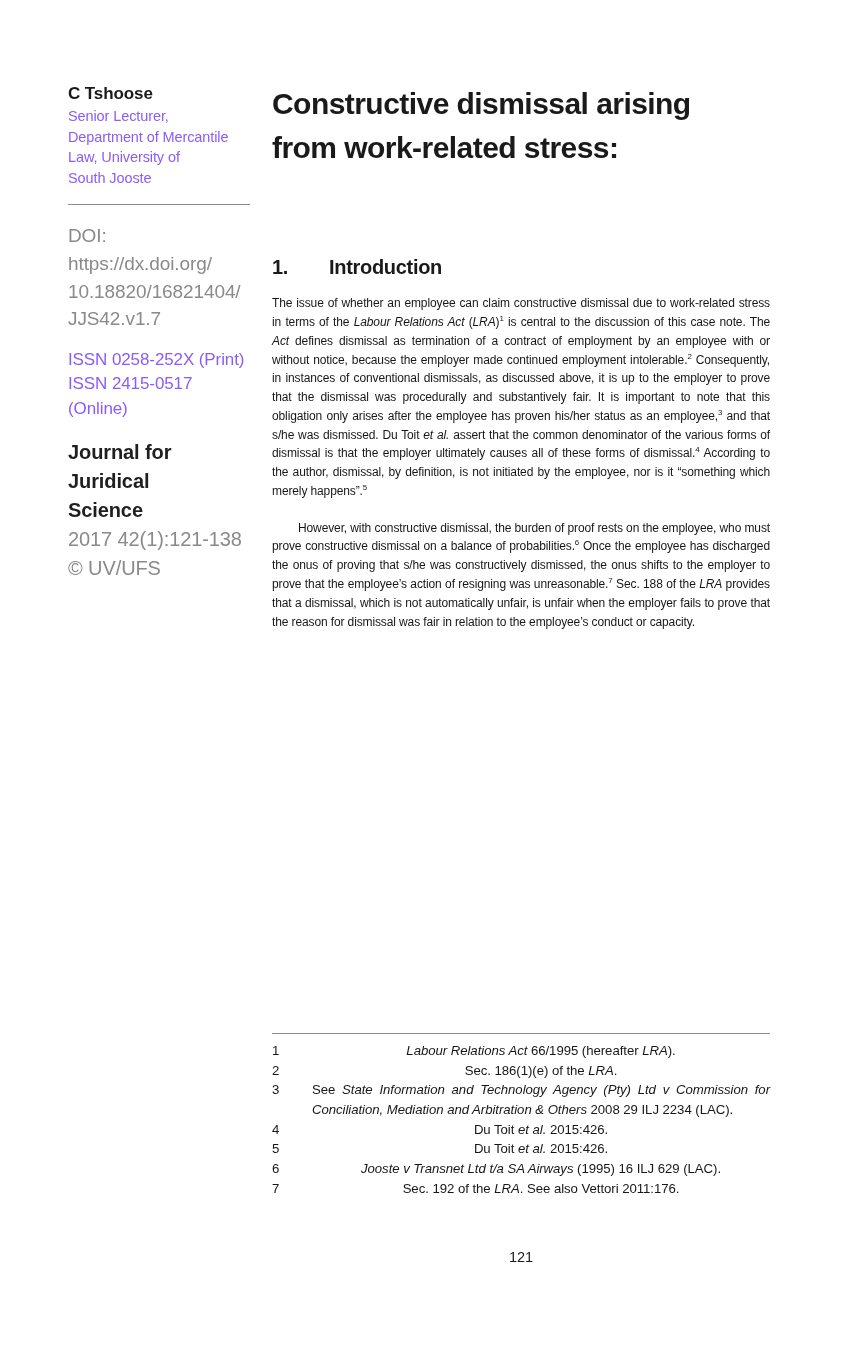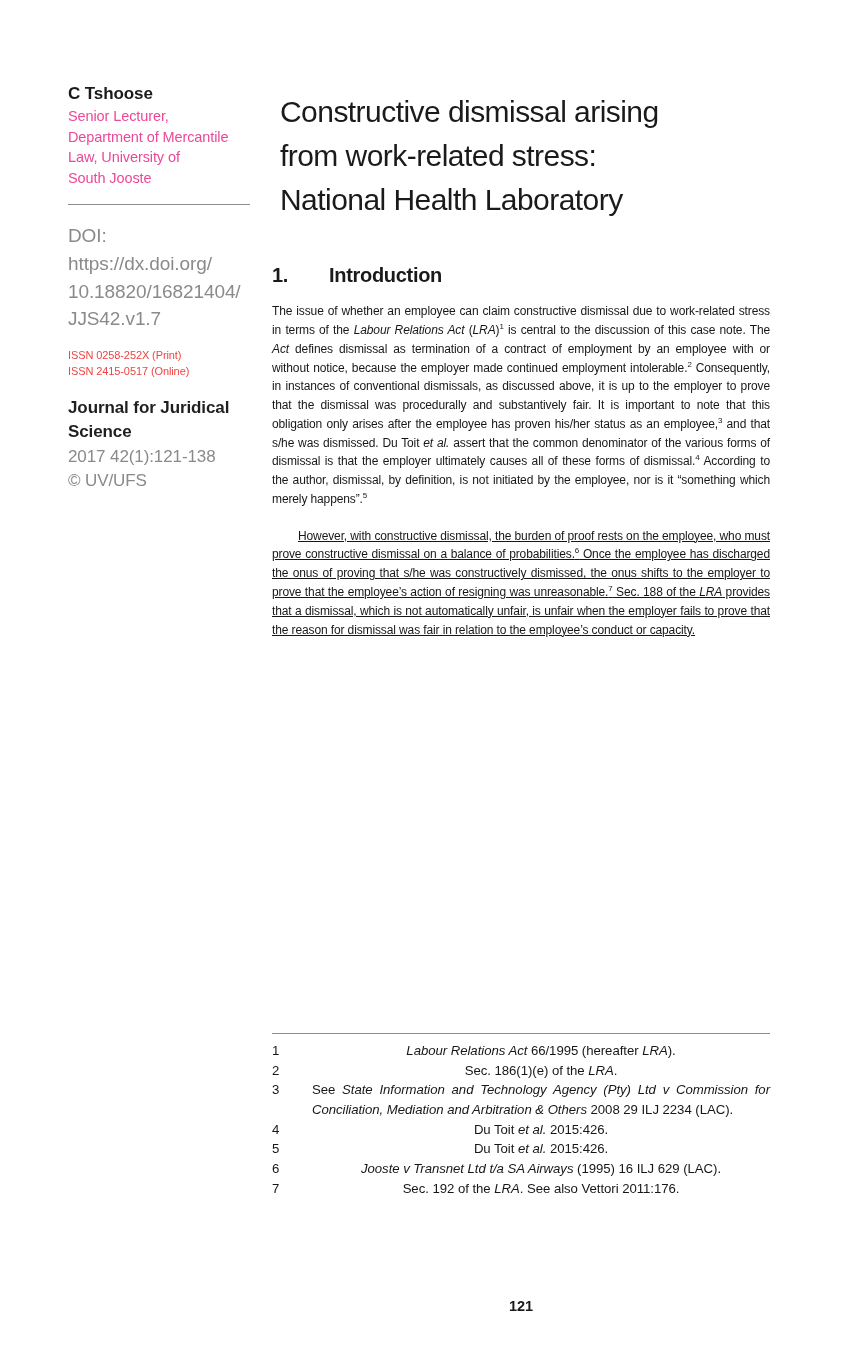--- a/index.html
+++ b/index.html
@@ -30,72 +30,72 @@
   .author-name {
     font-size: 17px;
     font-weight: bold;
     color: #1a1a1a;
     line-height: 1.42;
     letter-spacing: -0.1px;
   }
   .author-affil {
     font-size: 14.5px;
     font-weight: normal;
-    color: #ec4899;
+    color: #8b5cf6;
     line-height: 1.42;
     letter-spacing: -0.1px;
   }
   .side-rule {
     margin-top: 16px;
     margin-bottom: 17px;
     height: 0;
     border-top: 1.6px solid #8d8d8d;
     width: 182px;
   }
   .doi-block {
     font-size: 19px;
     color: #8a8a8a;
     line-height: 1.45;
     letter-spacing: -0.1px;
   }
   .issn-block {
     margin-top: 15px;
-    font-size: 11px;
-    color: #ef4444;
+    font-size: 17px;
+    color: #8b5cf6;
     line-height: 1.45;
     letter-spacing: -0.1px;
   }
   .journal-block {
     margin-top: 16px;
-    font-size: 17px;
+    font-size: 20px;
     line-height: 1.45;
     letter-spacing: -0.1px;
   }
   .journal-title {
     color: #1f1f1f;
     font-weight: 600;
   }
   .journal-meta {
     color: #8a8a8a;
   }
 
   
   .main {
     position: absolute;
     left: 272px;
     top: 82px;
     width: 498px;
   }
   .doc-title {
     font-size: 30px;
-    font-weight: normal;
+    font-weight: bold;
     color: #1a1a1a;
     line-height: 1.47;
     letter-spacing: -0.55px;
-    margin: 8px;
+    margin: 0;
   }
   .section-head {
     margin-top: 42px;
     font-size: 20px;
     font-weight: bold;
     color: #1a1a1a;
     letter-spacing: -0.3px;
     display: flex;
   }
   .section-num {
@@ -108,21 +108,20 @@
     font-size: 12px;
     color: #171717;
     line-height: 1.565;
     text-align: justify;
     text-justify: inter-word;
     letter-spacing: -0.12px;
   }
   .body-para.indent {
     margin-top: 18px;
     text-indent: 26px;
-    text-decoration: underline;
   }
   .body-para i, .fn-text i {
     font-style: italic;
   }
   sup {
     font-size: 0.66em;
     vertical-align: super;
     line-height: 0;
   }
 
@@ -156,25 +155,25 @@
     text-justify: inter-word;
   }
   .fn-text.nojust {
     text-align: center;
   }
 
   
   .page-number {
     position: absolute;
     left: 272px;
-    top: 1298px;
+    top: 1249px;
     width: 498px;
     text-align: center;
     font-size: 14.5px;
-    font-weight: bold;
+    font-weight: normal;
     color: #1a1a1a;
   }
 </style>
 </head>
 <body>
 
 <div class="page">
 
   <div class="sidebar">
 
@@ -207,21 +206,21 @@
       <div class="journal-meta">© UV/UFS</div>
     </div>
 
   </div>
 
   <div class="main">
 
     <h1 class="doc-title">
       <span>Constructive dismissal arising</span><br>
       <span>from work-related stress:</span><br>
-      <span>National Health Laboratory</span><br>
+      <br>
     </h1>
 
     <div class="section-head">
       <span class="section-num">1.</span>
       <span>Introduction</span>
     </div>
 
     <p class="body-para" id="para1">The issue of whether an employee can claim constructive dismissal due to work-related stress in terms of the <i>Labour Relations Act</i> (<i>LRA</i>)<sup>1</sup> is central to the discussion of this case note. The <i>Act</i> defines dismissal as termination of a contract of employment by an employee with or without notice, because the employer made continued employment intolerable.<sup>2</sup> Consequently, in instances of conventional dismissals, as discussed above, it is up to the employer to prove that the dismissal was procedurally and substantively fair. It is important to note that this obligation only arises after the employee has proven his/her status as an employee,<sup>3</sup> and that s/he was dismissed. Du Toit <i>et al.</i> assert that the common denominator of the various forms of dismissal is that the employer ultimately causes all of these forms of dismissal.<sup>4</sup> According to the author, dismissal, by definition, is not initiated by the employee, nor is it “something which merely happens”.<sup>5</sup></p>
 
     <p class="body-para indent" id="para2">However, with constructive dismissal, the burden of proof rests on the employee, who must prove constructive dismissal on a balance of probabilities.<sup>6</sup> Once the employee has discharged the onus of proving that s/he was constructively dismissed, the onus shifts to the employer to prove that the employee’s action of resigning was unreasonable.<sup>7</sup> Sec. 188 of the <i>LRA</i> provides that a dismissal, which is not automatically unfair, is unfair when the employer fails to prove that the reason for dismissal was fair in relation to the employee’s conduct or capacity.</p>

